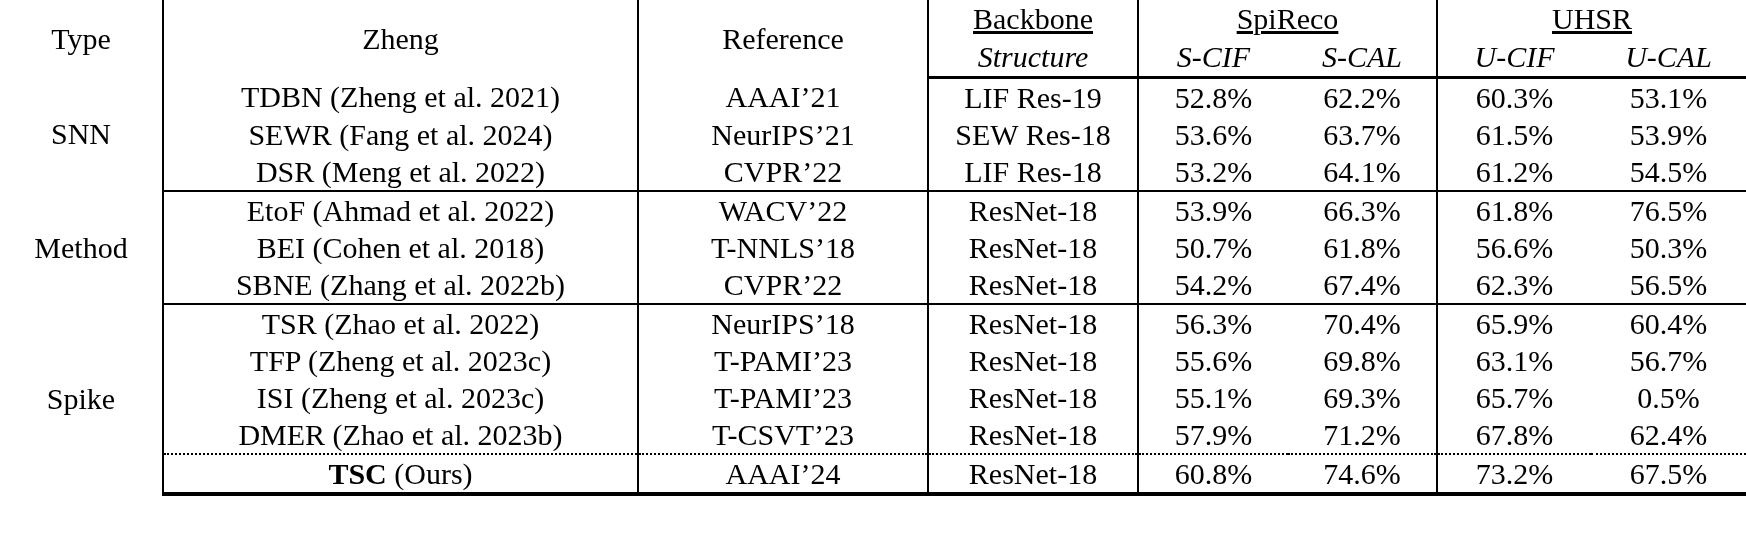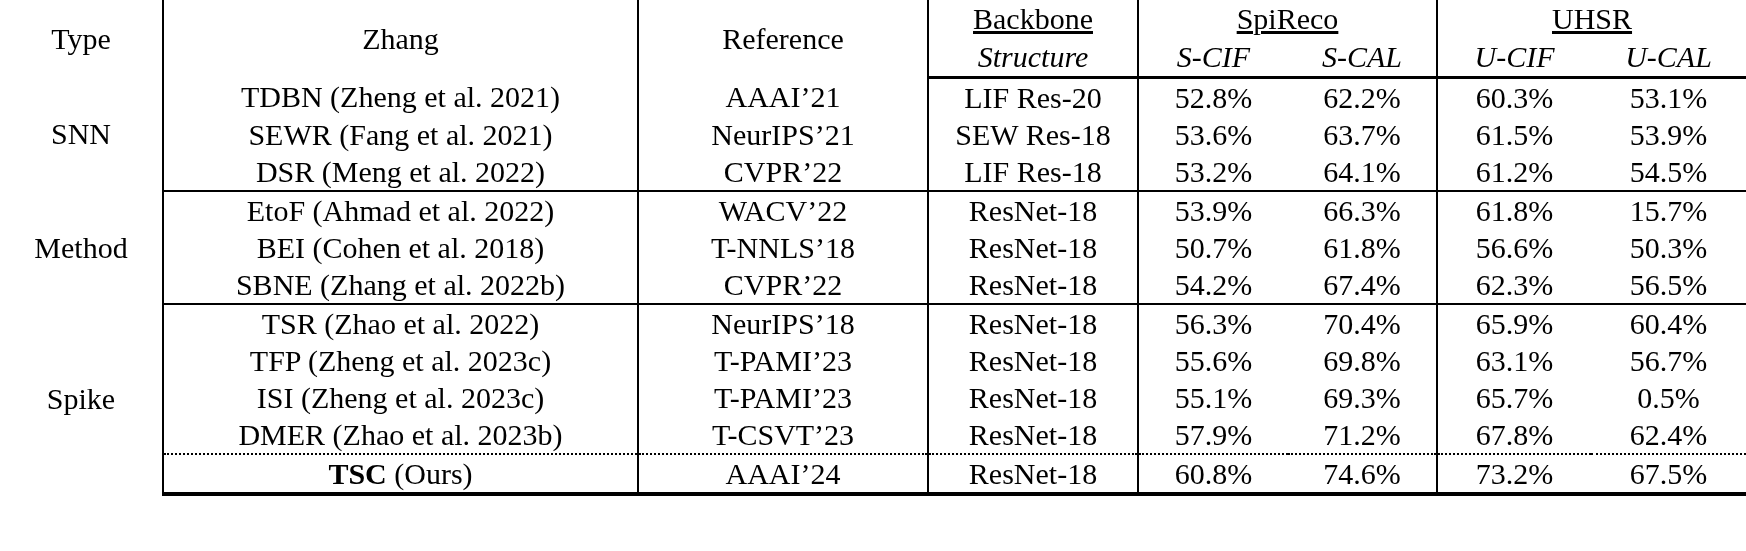--- a/index.html
+++ b/index.html
@@ -86,48 +86,48 @@
       <col class="c-backbone">
       <col class="c-scif">
       <col class="c-scal">
       <col class="c-ucif">
       <col class="c-ucal">
     </colgroup>
 
     <thead>
       <tr>
         <td rowspan="2" class="hdr-tall">Type</td>
-        <td rowspan="2" class="hdr-tall vr-left">Zhang</td>
+        <td rowspan="2" class="hdr-tall vr-left">Zheng</td>
         <td rowspan="2" class="hdr-tall vr-left">Reference</td>
         <td class="hdr-group vr-left">Backbone</td>
         <td class="hdr-group vr-left" colspan="2">SpiReco</td>
         <td class="hdr-group vr-left" colspan="2">UHSR</td>
       </tr>
       <tr class="rule-below">
         <td class="hdr-sub vr-left">Structure</td>
         <td class="hdr-sub vr-left">S-CIF</td>
         <td class="hdr-sub">S-CAL</td>
         <td class="hdr-sub vr-left">U-CIF</td>
         <td class="hdr-sub">U-CAL</td>
       </tr>
     </thead>
 
     <tbody id="table-body">
         <tr class="data-row">
           <td rowspan="3">SNN</td>
           <td class="vr-left">TDBN (Zheng et al. 2021)</td>
           <td class="vr-left">AAAI’21</td>
-          <td class="vr-left">LIF Res-20</td>
+          <td class="vr-left">LIF Res-19</td>
           <td class="vr-left">52.8%</td>
           <td>62.2%</td>
           <td class="vr-left">60.3%</td>
           <td>53.1%</td>
         </tr>
         <tr class="data-row">
-          <td class="vr-left">SEWR (Fang et al. 2021)</td>
+          <td class="vr-left">SEWR (Fang et al. 2024)</td>
           <td class="vr-left">NeurIPS’21</td>
           <td class="vr-left">SEW Res-18</td>
           <td class="vr-left">53.6%</td>
           <td>63.7%</td>
           <td class="vr-left">61.5%</td>
           <td>53.9%</td>
         </tr>
         <tr class="data-row rule-thin-below">
           <td class="vr-left">DSR (Meng et al. 2022)</td>
           <td class="vr-left">CVPR’22</td>
@@ -138,21 +138,21 @@
           <td>54.5%</td>
         </tr>
         <tr class="data-row">
           <td rowspan="3">Method</td>
           <td class="vr-left">EtoF (Ahmad et al. 2022)</td>
           <td class="vr-left">WACV’22</td>
           <td class="vr-left">ResNet-18</td>
           <td class="vr-left">53.9%</td>
           <td>66.3%</td>
           <td class="vr-left">61.8%</td>
-          <td>15.7%</td>
+          <td>76.5%</td>
         </tr>
         <tr class="data-row">
           <td class="vr-left">BEI (Cohen et al. 2018)</td>
           <td class="vr-left">T-NNLS’18</td>
           <td class="vr-left">ResNet-18</td>
           <td class="vr-left">50.7%</td>
           <td>61.8%</td>
           <td class="vr-left">56.6%</td>
           <td>50.3%</td>
         </tr>

